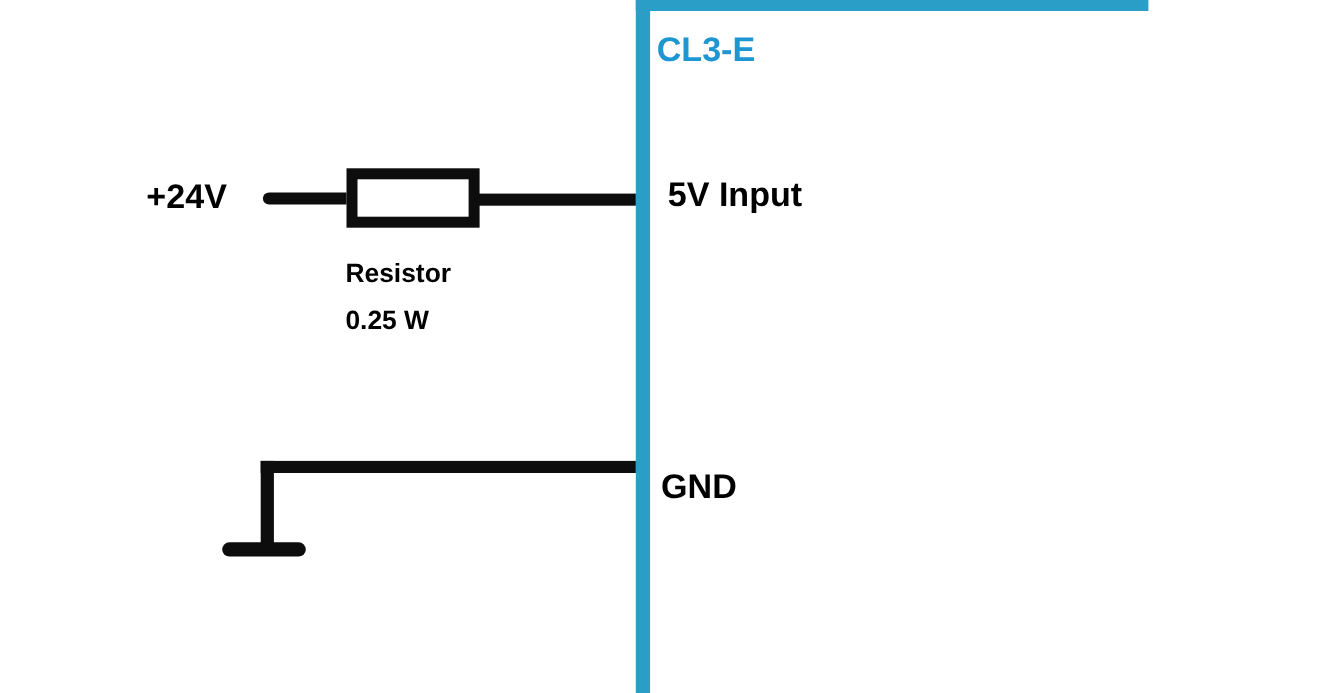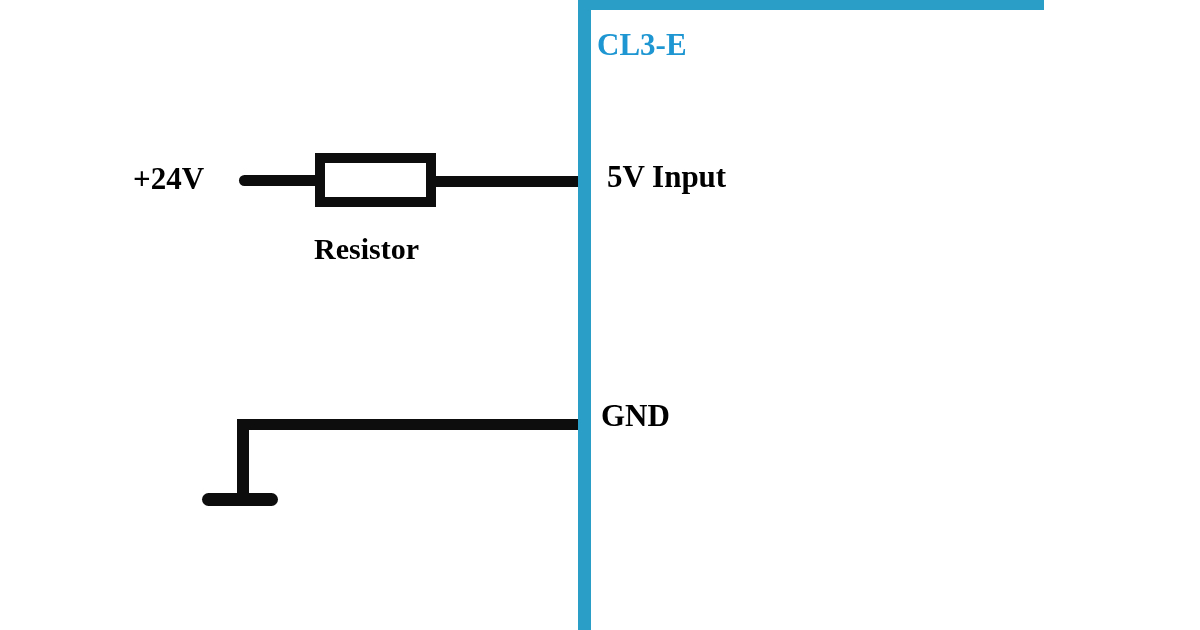--- a/index.html
+++ b/index.html
@@ -2,21 +2,21 @@
 <html style="--device-line: #2b9ec7; --device-label-text: #1d96d2; --wire: #0d0d0d; --label-text: #000000; --background: #ffffff;"><head>
 <meta charset="utf-8">
 <style>
   * { margin: 0; padding: 0; box-sizing: border-box; }
   html, body { background: #ffffff; }
   .canvas {
     position: relative;
     width: 1200px;
     height: 630px;
     background: var(--background, #ffffff);
-    font-family: Liberation Serif, serif;
+    font-family: Liberation Sans, sans-serif;
     overflow: hidden;
   }
   .label {
     position: absolute;
     font-weight: bold;
     color: var(--label-text, #000000);
     font-size: 31px;
     white-space: nowrap;
     letter-spacing: 0px;
   }
@@ -50,28 +50,28 @@
     position: absolute;
     left: 315px; top: 153px; width: 121px; height: 54px;
     border: 10px solid var(--wire, #0d0d0d);
     background: #ffffff;
   }
   
   .res-annotation {
     position: absolute;
     left: 314px; top: 227px;
     font-weight: bold;
-    font-size: 30px;
+    font-size: 24px;
     color: var(--label-text, #000000);
     line-height: 43px;
     white-space: nowrap;
   }
   
   .pin-5v  { left: 607px; top: 159px; }
-  .pin-gnd { left: 601px; top: 398px; }
+  .pin-gnd { left: 601px; top: 425px; }
   
   .gnd-hwire { left: 237px; top: 419px; width: 341px; }
   .gnd-vwire {
     position: absolute;
     left: 237px; top: 419px; width: 12px; height: 85px;
     background: var(--wire, #0d0d0d);
   }
   .gnd-bar {
     position: absolute;
     left: 202px; top: 493px; width: 76px; height: 13px;
@@ -91,20 +91,21 @@
   <div class="label supply-label">+24V</div>
 
   <div class="wire wire-left"></div>
 
   <div class="resistor-box"></div>
 
   <div class="wire wire-right"></div>
 
   <div class="res-annotation">
     <div>Resistor</div>
+    <div>0.25 W</div>
   </div>
 
   <div class="label pin-5v">5V Input</div>
 
   <div class="wire gnd-hwire"></div>
   <div class="gnd-vwire"></div>
   <div class="gnd-bar"></div>
 
   <div class="label pin-gnd">GND</div>
 

